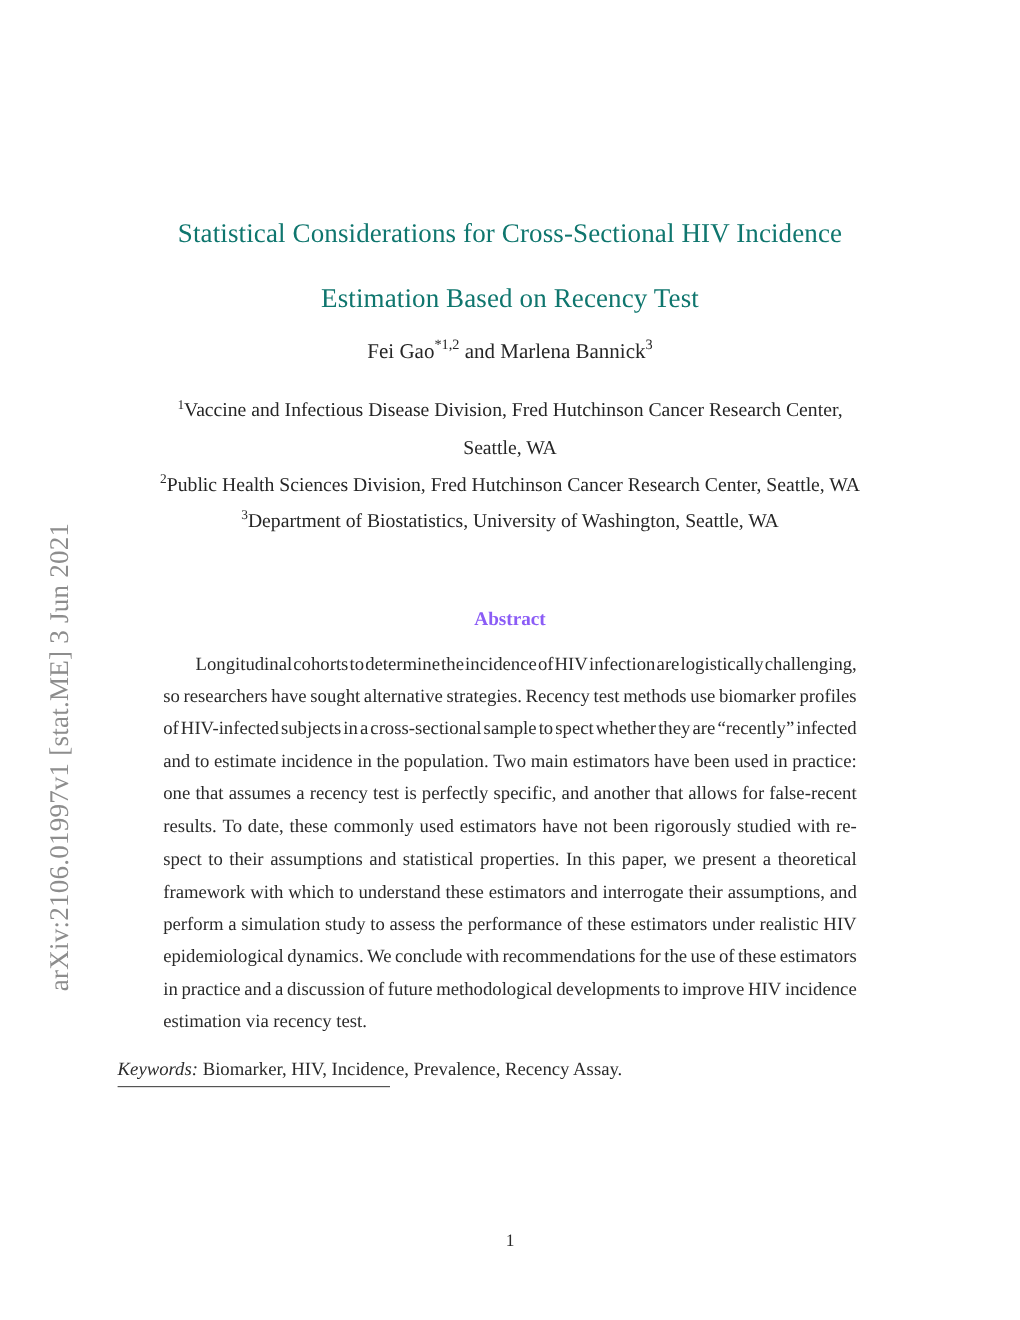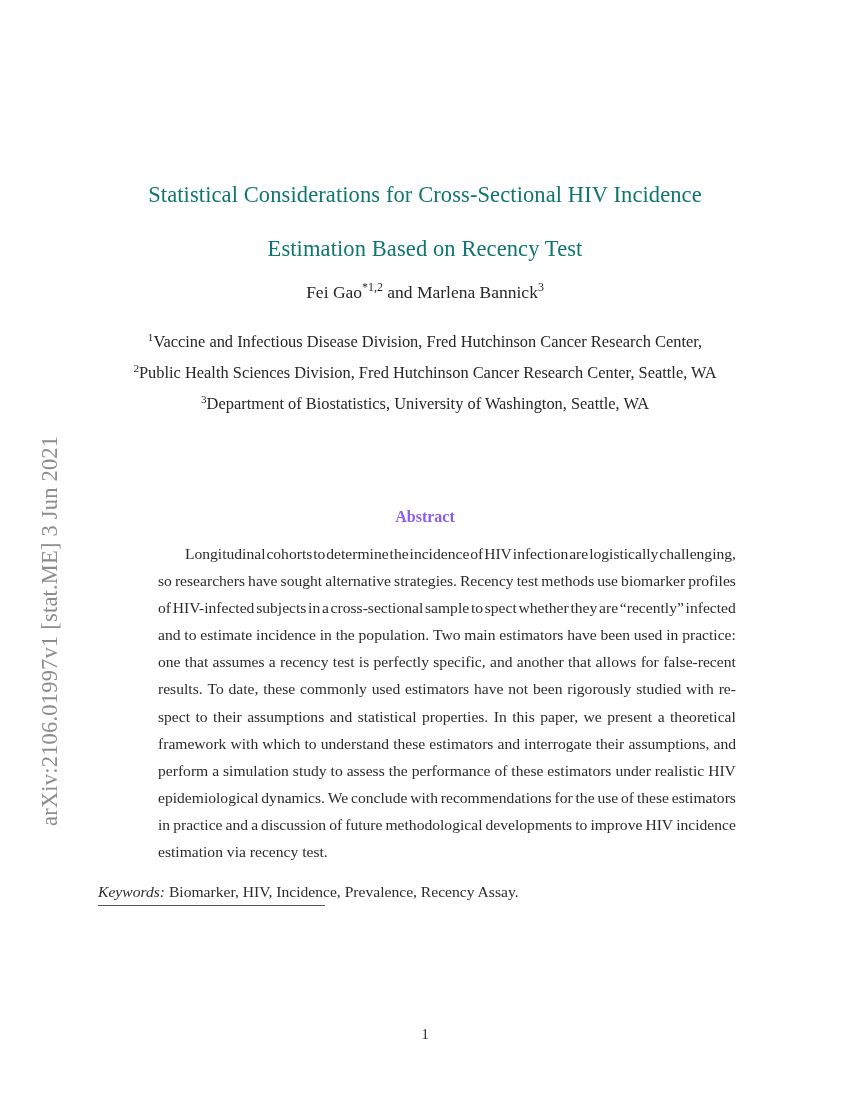--- a/index.html
+++ b/index.html
@@ -101,21 +101,20 @@
   }
   .abstract-body {
     position: absolute;
     left: 136px;
     top: 540px;
     width: 578px;
     font-size: 15.6px;
     line-height: 27.1px;
     text-align: justify;
     color: #2b2b2b;
-    margin-left: 22px;
   }
   .abstract-body .ab-line {
     display: block;
     white-space: nowrap;
   }
   .abstract-body .ab-line.justify {
     display: flex;
     justify-content: space-between;
   }
   .abstract-body .ab-line.justify > span { white-space: pre; }
@@ -177,20 +176,21 @@
     <div class="title-line">Statistical Considerations for Cross-Sectional HIV Incidence</div>
     <div class="title-line">Estimation Based on Recency Test</div>
   </div>
 
   <div class="authors">
     <span>Fei Gao</span><sup>*1,2</sup><span> and </span><span>Marlena Bannick</span><sup>3</sup>
   </div>
 
   <div class="affiliations">
     <span class="affil-line"><sup>1</sup><span>Vaccine and Infectious Disease Division, Fred Hutchinson Cancer Research Center,</span></span>
+    <span class="affil-line"><sup></sup><span>Seattle, WA</span></span>
     <span class="affil-line"><sup>2</sup><span>Public Health Sciences Division, Fred Hutchinson Cancer Research Center, Seattle, WA</span></span>
     <span class="affil-line"><sup>3</sup><span>Department of Biostatistics, University of Washington, Seattle, WA</span></span>
   </div>
 
   <div class="abstract-heading">Abstract</div>
 
   <div class="abstract-body">
     <span class="ab-line justify">
         <span class="indent"></span>
         <span>Longitudinal</span>

